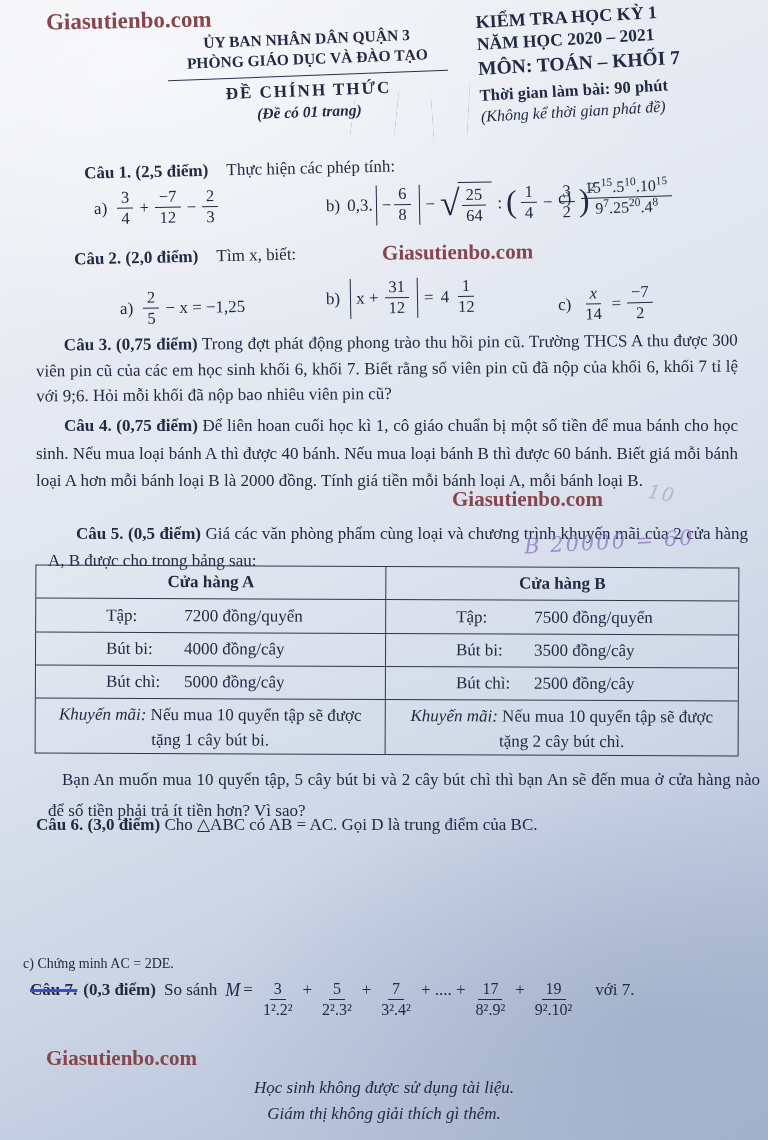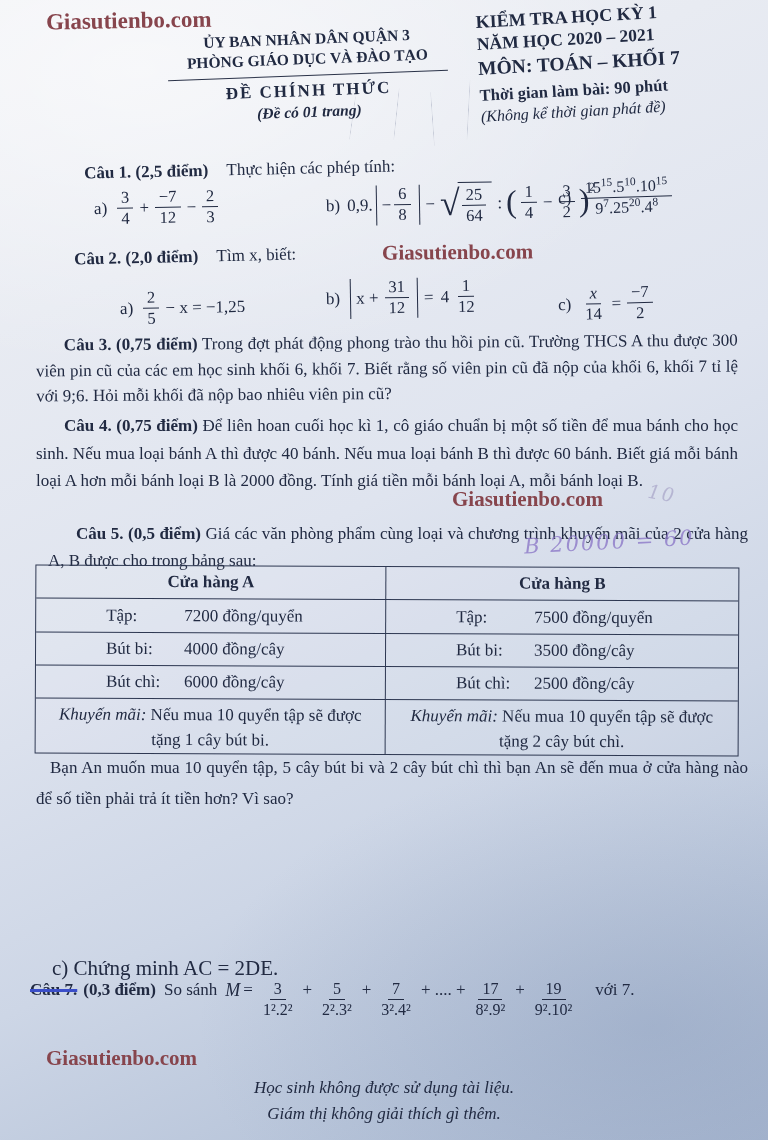--- a/index.html
+++ b/index.html
@@ -113,21 +113,21 @@
       </span>
     <span class="op">−</span>
     <span class="fr">
         <span class="n">2</span>
         <span class="d">3</span>
       </span>
   </div>
 
   <div class="fgroup" style="left:326px;top:182px;transform:rotate(-1deg);">
     <span class="flab">b)</span>
-    <span>0,9.</span>
+    <span>0,3.</span>
     <span class="absb">
       <span>−</span>
       <span class="fr">
           <span class="n">6</span>
           <span class="d">8</span>
         </span>
     </span>
     <span class="op">−</span>
     <span class="sqrt">
       <span class="sym">√</span>
@@ -248,36 +248,40 @@
           <span>4000 đồng/cây</span>
         </div>
       <div class="tcell">
           <span class="tl">Bút bi:</span>
           <span>3500 đồng/cây</span>
         </div>
     </div>
     <div class="trow">
       <div class="tcell">
           <span class="tl">Bút chì:</span>
-          <span>6000 đồng/cây</span>
+          <span>5000 đồng/cây</span>
         </div>
       <div class="tcell">
           <span class="tl">Bút chì:</span>
           <span>2500 đồng/cây</span>
         </div>
     </div>
     <div class="trow promo">
       <div class="tcell"><span class="it">Khuyến mãi:</span> <span>Nếu mua 10 quyển tập sẽ được tặng 1 cây bút bi.</span></div>
       <div class="tcell"><span class="it">Khuyến mãi:</span> <span>Nếu mua 10 quyển tập sẽ được tặng 2 cây bút chì.</span></div>
     </div>
   </div>
 
-  <p class="abs-blk para" style="left:36px;top:752px;width:712px;line-height:31px;text-indent:14px;margin:0;">Bạn An muốn mua 10 quyển tập, 5 cây bút bi và 2 cây bút chì thì bạn An sẽ đến mua ở cửa hàng nào để số tiền phải trả ít tiền hơn? Vì sao?</p>
-
-  <p class="abs-blk" style="left:52px;top:956px;font-size:21px;margin:0;">c) Chứng minh AC = 2DE.</p>
+  <p class="abs-blk para" style="left:36px;top:752px;width:712px;line-height:31px;text-indent:14px;margin:12px;">Bạn An muốn mua 10 quyển tập, 5 cây bút bi và 2 cây bút chì thì bạn An sẽ đến mua ở cửa hàng nào để số tiền phải trả ít tiền hơn? Vì sao?</p>
+
+  <p class="abs-blk" style="left:36px;top:814px;font-size:17px;margin:0;">
+    <span class="bt">Câu 6. (3,0 điểm)</span>
+    <span>Cho △ABC có AB = AC. Gọi D là trung điểm của BC.</span>
+  </p>
+  <p class="abs-blk" style="left:23px;top:956px;font-size:14px;margin:0;">c) Chứng minh AC = 2DE.</p>
 
   <div class="q7row">
     <span class="struck">Câu 7.</span>
     <span class="bt" style="margin-left:6px;">(0,3 điểm)</span>
     <span style="margin:0 8px 0 8px;">So sánh</span>
     <span class="it" style="font-size:18px;">M</span>
     <span class="op">=</span>
     <span class="fr">
         <span class="n">3</span>
         <span class="d">1².2²</span>

